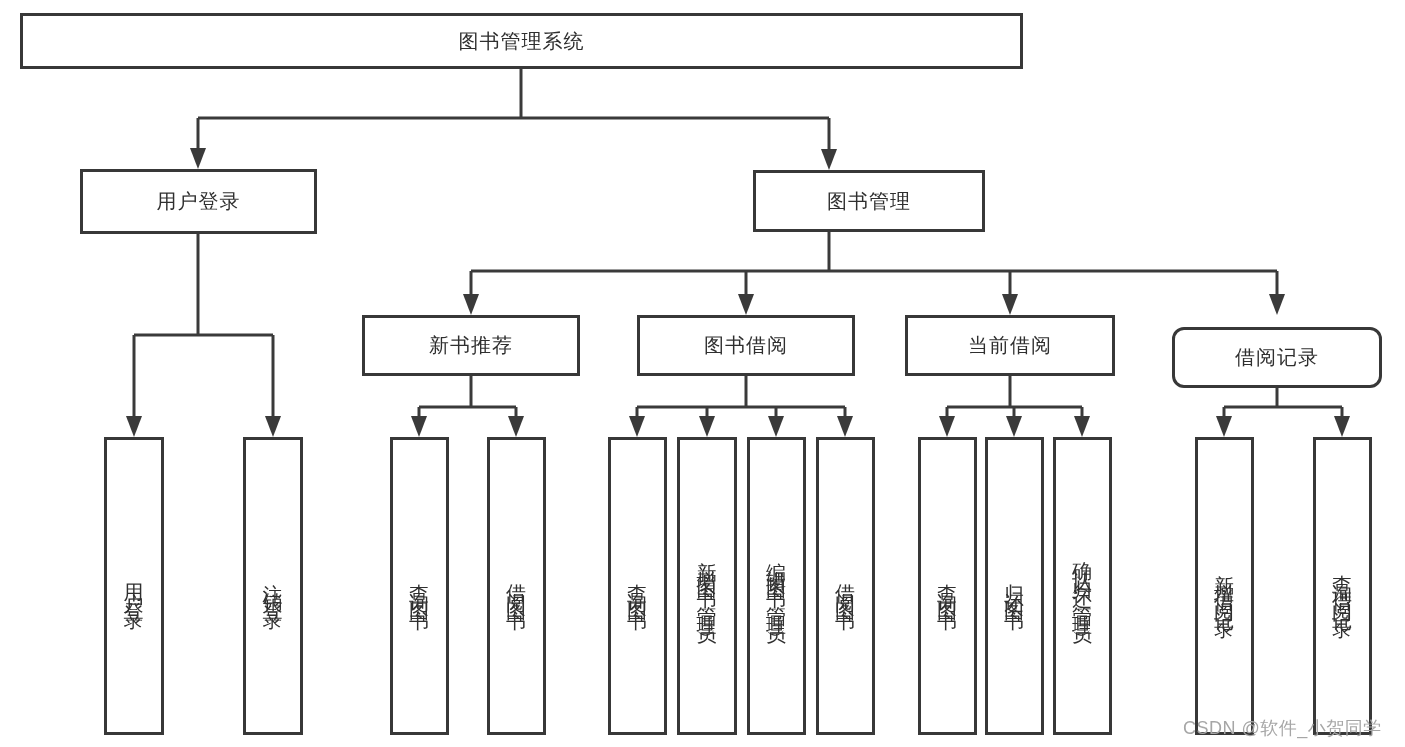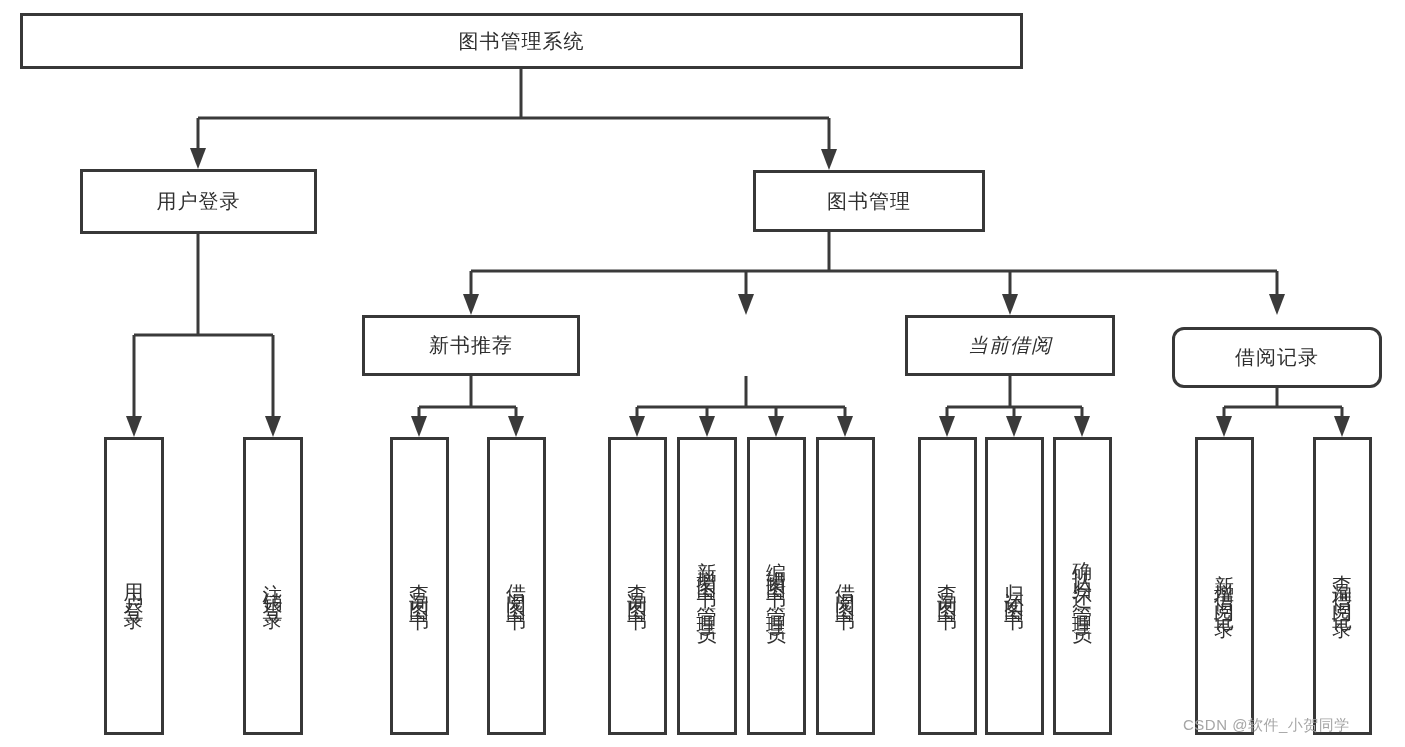--- a/index.html
+++ b/index.html
@@ -43,21 +43,21 @@
   .vbox .vtext {
     writing-mode: vertical-rl;
     letter-spacing: 0.45em;
     line-height: 1;
     white-space: nowrap;
   }
   .watermark {
     position: absolute;
     left: 1183px;
     top: 716px;
-    font-size: 15px;
+    font-size: 18px;
     color: var(--watermark-color, #a6a6a6);
     white-space: nowrap;
     letter-spacing: 0.5px;
   }
 </style>
 </head>
 <body>
 
 <div class="canvas">
 
@@ -123,21 +123,24 @@
   <div class="node hbox" style="left:80px; top:169px; width:237px; height:65px;">
     <span>用户登录</span>
   </div>
   <div class="node hbox" style="left:713px; top:170px; width:232px; height:62px;margin-left:40px;">
     <span>图书管理</span>
   </div>
 
   <div class="node hbox" style="left:362px; top:315px; width:218px; height:61px;font-family:Liberation Serif, serif;">
     <span>新书推荐</span>
   </div>
-  <div class="node hbox" style="left:905px; top:315px; width:210px; height:61px;font-style:italic;">
+  <div class="node hbox" style="left:637px; top:315px; width:218px; height:61px;">
+    <span>图书借阅</span>
+  </div>
+  <div class="node hbox" style="left:905px; top:315px; width:210px; height:61px;">
     <span>当前借阅</span>
   </div>
   <div class="node hbox" style="left:1172px; top:327px; width:210px; height:61px;border-radius:12px;">
     <span>借阅记录</span>
   </div>
 
   <div class="node vbox" style="left:104px; top:437px; width:60px; height:298px;">
     <span class="vtext">用户登录</span>
   </div>
   <div class="node vbox" style="left:243px; top:437px; width:60px; height:298px;">

